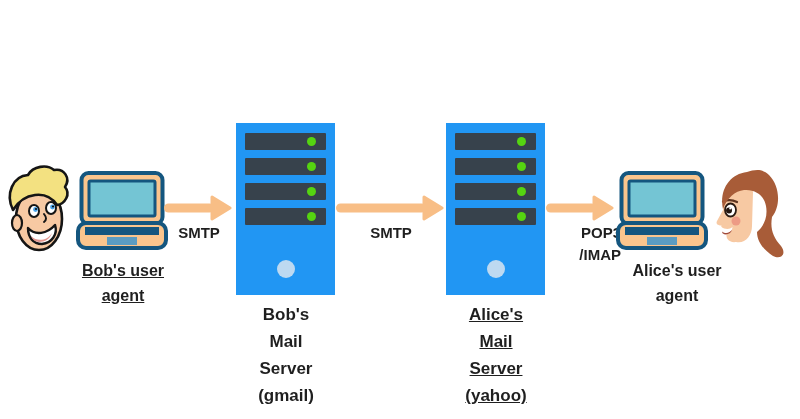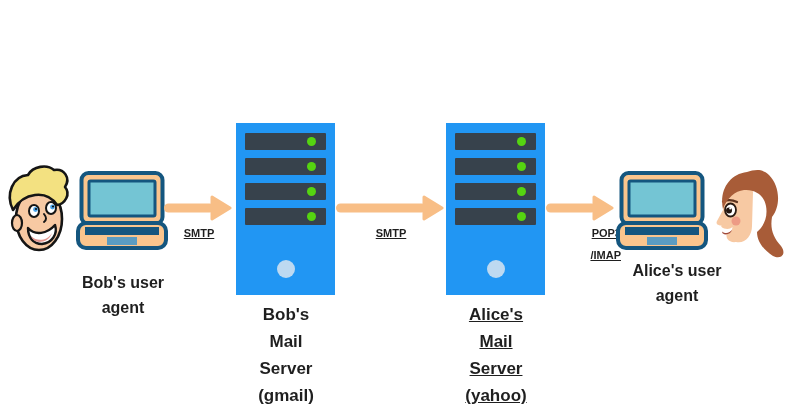--- a/index.html
+++ b/index.html
@@ -8,21 +8,21 @@
     background:var(--background,#ffffff);
     font-family:"Liberation Sans",sans-serif;
   }
   .abs{position:absolute;}
   .label{
     position:absolute;font-weight:700;color:var(--text,#1f1f1f);
     white-space:pre-line;
   }
   .node-label{font-size:16px;line-height:25px;text-align:center;}
   .server-label{font-size:17px;line-height:27px;text-align:center;}
-  .edge-label{font-size:11px;line-height:22px;text-align:center;text-decoration:underline;}
+  .edge-label{font-size:15px;line-height:22px;text-align:center;}
   .edge-label.left{text-align:right;}
 
   
   .server{
     position:absolute;width:99px;height:172px;
     background:var(--server-blue,#2196f3);
   }
   .rack{padding-top:10px;display:flex;flex-direction:column;gap:8px;}
   .rack-unit{
     height:17px;margin:0 9px;border-radius:1px;position:relative;
@@ -34,21 +34,21 @@
   }
   .power-light{
     position:absolute;top:137px;left:50%;margin-left:-9px;
     width:18px;height:18px;border-radius:50%;
     background:var(--server-light,#bdd9f1);
   }
 
   
   .bob-face{left:5px;top:164px;}
   .bob-laptop{left:76px;top:171px;}
-  .bob-label{left:60px;top:270px;width:126px;}
+  .bob-label{left:60px;top:258px;width:126px;text-decoration:underline;}
   .arrow-1{left:164px;top:194px;}
   .smtp-1{left:160px;top:222px;width:78px;}
   .server-1{left:236px;top:123px;}
   .server-1-label{left:226px;top:301px;width:120px;}
   .arrow-2{left:336px;top:194px;}
   .smtp-2{left:352px;top:222px;width:78px;}
   .server-2{left:446px;top:123px;}
   .server-2-label{left:436px;top:301px;width:120px;text-decoration:underline;}
   .arrow-3{left:546px;top:194px;}
   .pop3-label{left:557px;top:222px;width:64px;}

